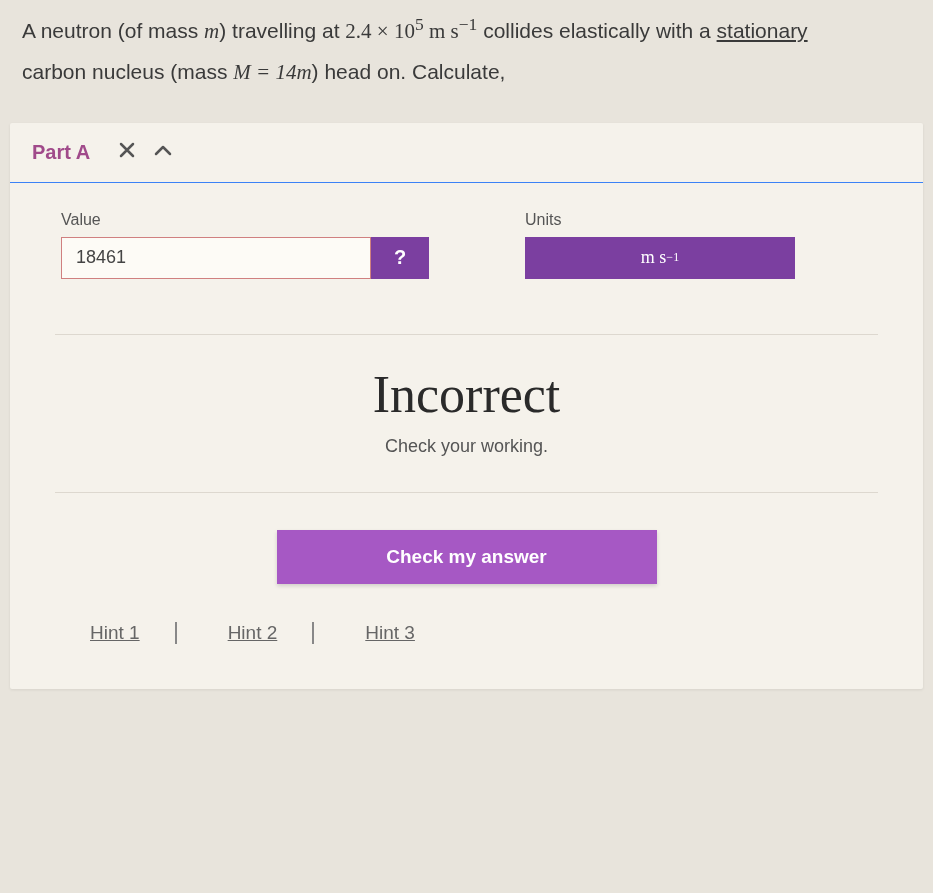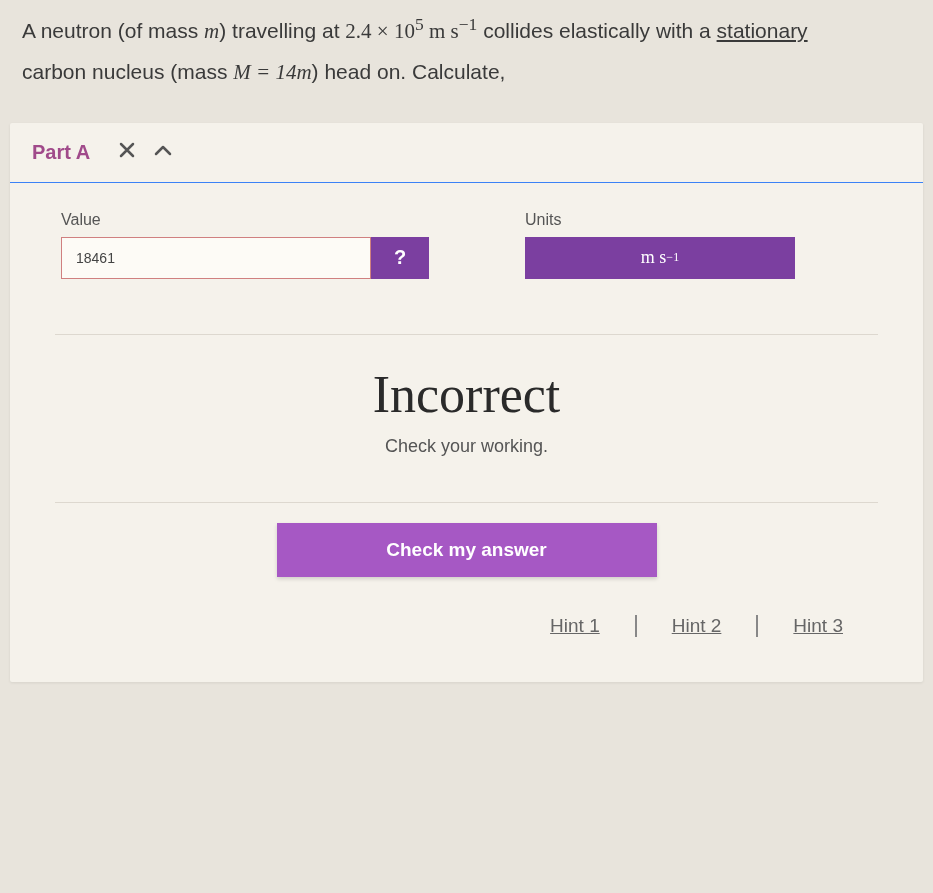--- a/index.html
+++ b/index.html
@@ -79,21 +79,21 @@
     }
     .value-row {
       display: flex;
       align-items: stretch;
     }
     .value-input {
       width: 310px;
       height: 42px;
       border: 1px solid #d08080;
       padding: 0 14px;
-      font-size: 14px;
+      font-size: 18px;
       color: #444;
       background: #fdfbf6;
       outline: none;
     }
     .help-btn {
       width: 58px;
       height: 42px;
       background: #7b3fa0;
       color: #fff;
       border: none;
@@ -127,41 +127,41 @@
       font-size: 52px;
       color: #2a2a2a;
       font-weight: 500;
       margin-bottom: 12px;
     }
     .feedback-sub {
       font-size: 18px;
       color: #555;
     }
     .action-section {
-      margin-top: 45px;
-      padding-top: 20px;
+      margin-top: 35px;
+      padding-top: 37px;
       border-top: 1px solid #ddd8cf;
       text-align: center;
     }
     .check-btn {
       background: #a658c4;
       color: #fff;
       border: none;
       padding: 16px 0;
       width: 380px;
       font-size: 19px;
       font-weight: bold;
       cursor: pointer;
       box-shadow: 0 2px 4px rgba(0,0,0,0.15);
     }
     .hints-row {
       margin-top: 38px;
       display: flex;
-      justify-content: flex-end;
-      gap: 0;
+      justify-content: flex-start;
+      gap: 16px;
     }
     .hint-link {
       color: #666;
       font-size: 19px;
       text-decoration: underline;
       padding: 0 35px;
       cursor: pointer;
       border-right: 2px solid #888;
     }
     .hint-link:last-child {

